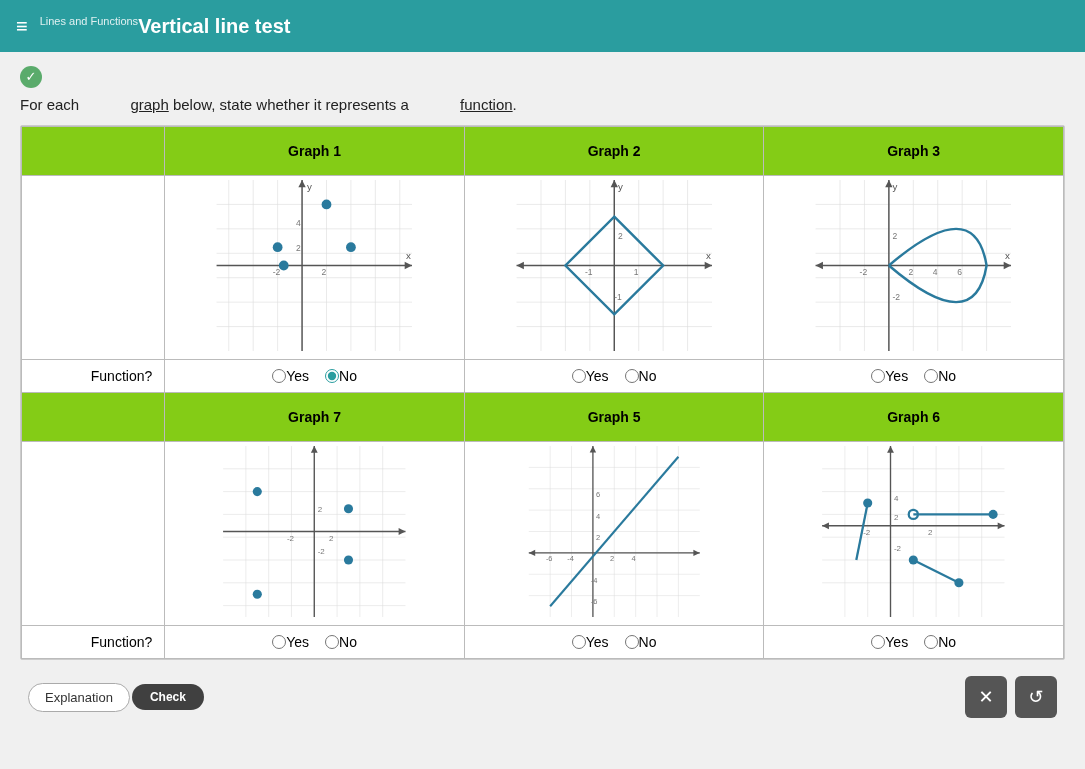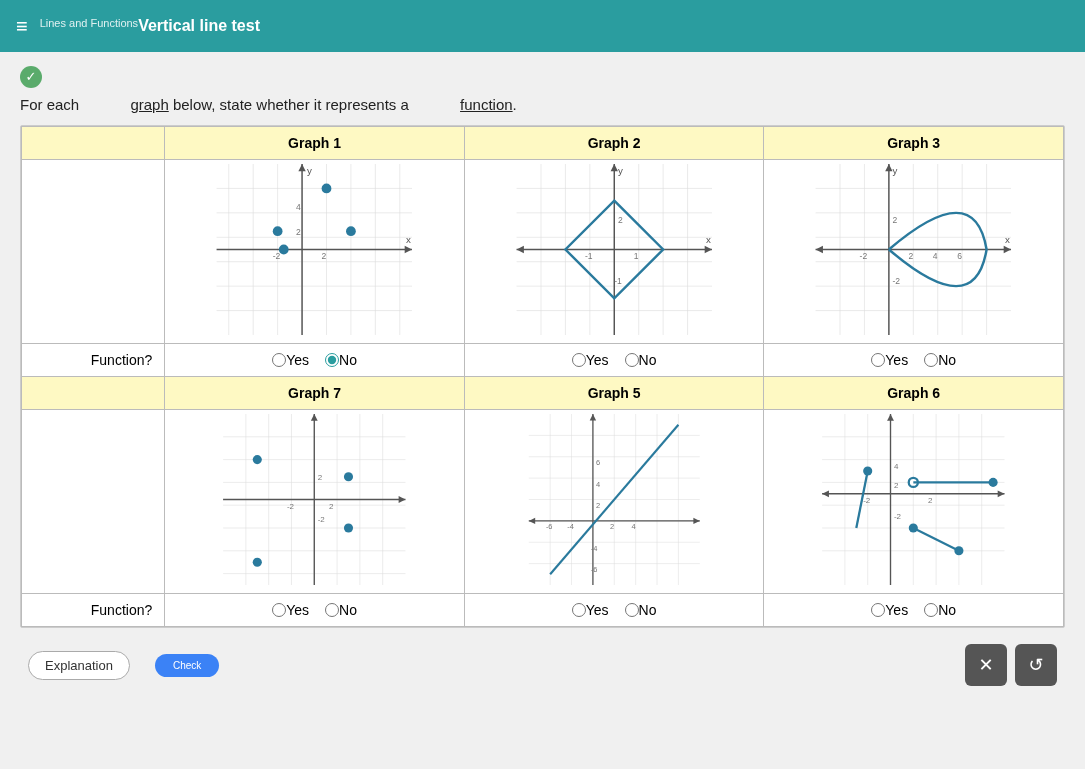--- a/index.html
+++ b/index.html
@@ -10,21 +10,21 @@
       color: white;
       padding: 8px 16px;
       display: flex;
       align-items: center;
       gap: 12px;
       height: 52px;
     }
     .header-menu-icon { font-size: 20px; cursor: pointer; }
     .header-text { display: flex; flex-direction: row; }
     .header-subtitle { font-size: 11px; opacity: 0.85; }
-    .header-title { font-size: 16px; font-weight: bold; }
+    .header-title { font-size: 20px; font-weight: bold; }
 
     .main-content {
       background: #f0f0f0;
       padding: 14px 20px;
       height: calc(769px - 52px);
     }
 
     .check-icon {
       display: inline-block;
       background: #5aab6b;
@@ -56,24 +56,24 @@
     }
 
     th, td {
       border: 1px solid #bbb;
       padding: 6px 8px;
       text-align: center;
       vertical-align: middle;
     }
 
     th {
-      background: #fef9c3;
+      background: #84cc16;
       font-weight: 600;
       font-size: 14px;
-      padding: 8px 8px;
+      padding: 16px 8px;
     }
 
     .graph-cell {
       width: 230px;
       height: 180px;
       padding: 4px;
       position: relative;
     }
 
     .radio-cell {
@@ -117,43 +117,43 @@
     .bottom-bar {
       display: flex;
       align-items: center;
       justify-content: space-between;
       margin-top: 16px;
       padding: 0 8px;
     }
 
     .bottom-left {
       display: flex;
-      gap: 25px;
+      gap: 2px;
       align-items: center;
     }
 
     .btn-explanation {
       background: white;
       border: 1px solid #aaa;
       border-radius: 16px;
       padding: 6px 16px;
       font-size: 13px;
       cursor: pointer;
       color: #333;
     }
 
     .btn-check {
-      background: #3b82f6;
+      background: #404040;
       border: none;
       border-radius: 16px;
       padding: 6px 18px;
-      font-size: 10px;
+      font-size: 12px;
       cursor: pointer;
       color: white;
-      font-weight: normal;
+      font-weight: bold;
     }
 
     .bottom-right {
       display: flex;
       gap: 8px;
       align-items: center;
     }
 
     .action-btn {
       background: #555;

